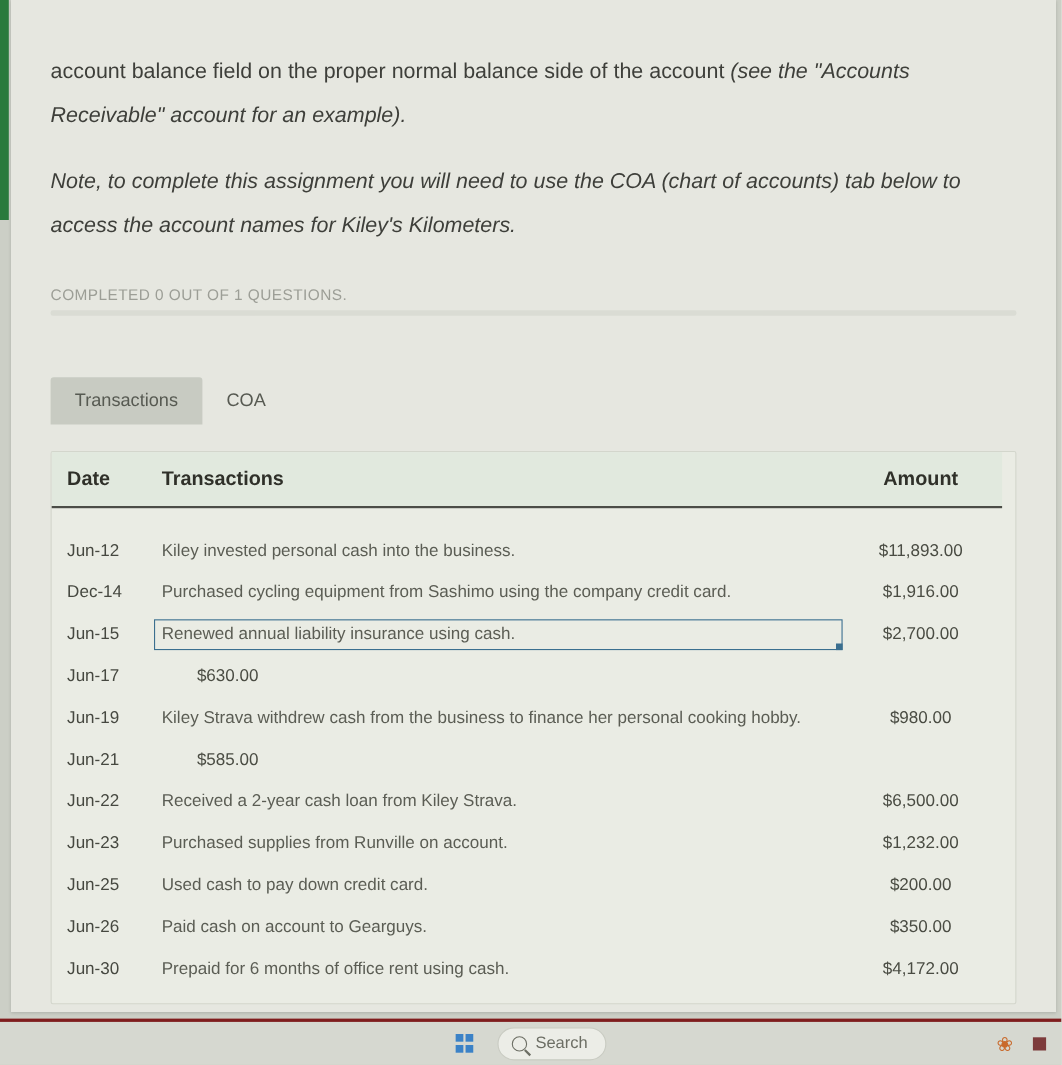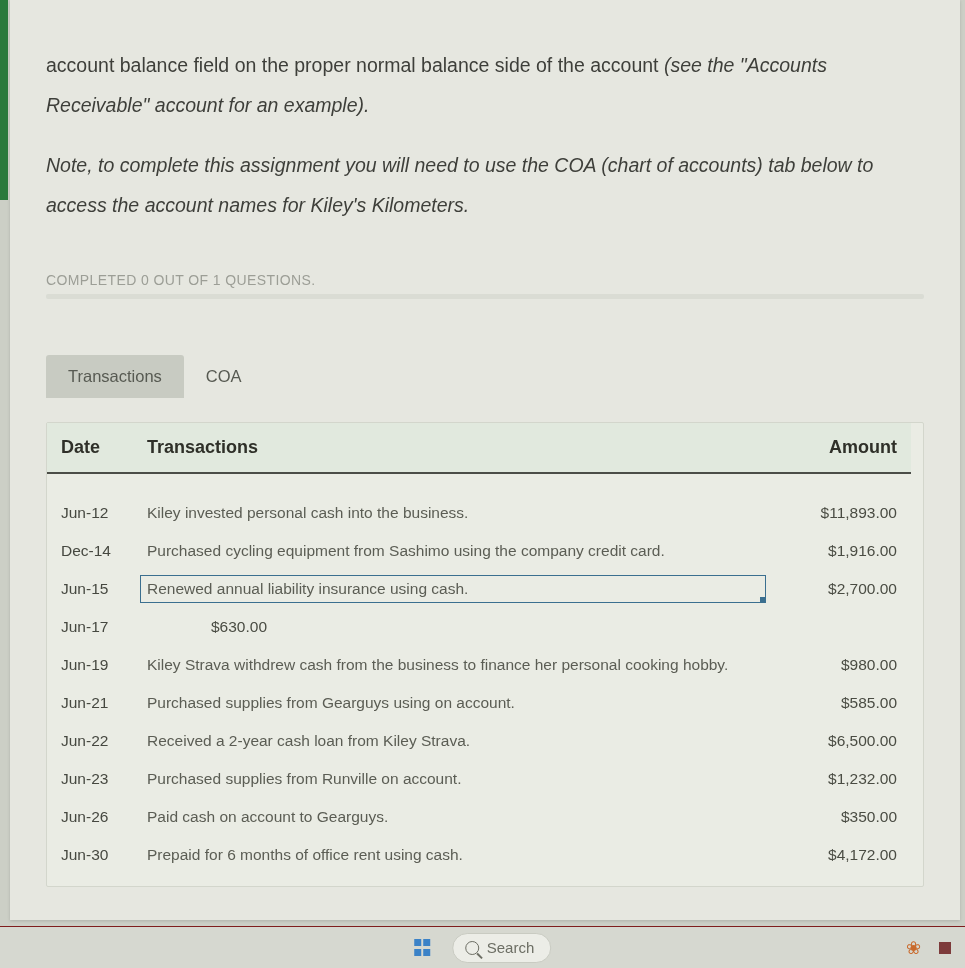--- a/index.html
+++ b/index.html
@@ -30,21 +30,21 @@
     color: #3e3f3a;
     font-size: 19.5px;
     line-height: 2.05;
     padding-top: 6px;
   }
   .intro .ital { font-style: italic; }
   .completed {
     color: #9c9e96;
     font-size: 14px;
     letter-spacing: 0.4px;
-    margin-top: 46px;
+    margin-top: 34px;
     font-weight: 500;
   }
   .progress-track {
     height: 5px;
     background: #dadcd4;
     border-radius: 2px;
     margin-top: 6px;
     margin-bottom: 56px;
   }
   .tabs {
@@ -72,21 +72,21 @@
     display: flex;
     background: #e1e9de;
     border-bottom: 2.5px solid #4b4d47;
     padding: 14px 14px 14px 14px;
     font-weight: 700;
     font-size: 18px;
     color: #2f3029;
   }
   .col-date { width: 86px; flex: 0 0 86px; }
   .col-txn  { flex: 1 1 auto; padding-right: 10px; }
-  .col-amt  { width: 120px; flex: 0 0 120px; text-align: right; }
+  .col-amt  { width: 120px; flex: 0 0 120px; text-align: center; }
   .tbody { padding-top: 20px; }
   .trow {
     display: flex;
     align-items: center;
     padding: 0 14px;
     font-size: 15.5px;
     color: #464840;
     height: 38px;
   }
   .trow .col-txn { color: #5b5d54; }
@@ -106,21 +106,21 @@
   }
   .trow .col-amt { color: #4a4c43; }
   
   .taskbar {
     position: absolute;
     left: 0; right: 0; bottom: 0;
     height: 42px;
     background: #d6d8d0;
     display: flex;
     align-items: center;
-    border-top: 1px solid #7f1d1d;
+    border-top: 3px solid #7f1d1d;
   }
   .taskbar-center {
     position: absolute;
     left: 50%;
     transform: translateX(-50%);
     display: flex;
     align-items: center;
     gap: 20px;
   }
   .win-icon { display:flex; flex-wrap:wrap; width:18px; height:18px; gap:2px; }
@@ -220,38 +220,42 @@
         </div>
         <div class="trow">
           <div class="col-date">Jun-19</div>
           <div class="col-txn">
             <div class="cell-inner">Kiley Strava withdrew cash from the business to finance her personal cooking hobby.</div>
           </div>
           <div class="col-amt">$980.00</div>
         </div>
         <div class="trow">
           <div class="col-date">Jun-21</div>
-          <div class="col-txn">
-            <div class="cell-inner">Purchased supplies from Gearguys using on account.</div>
-          </div>
           <div class="col-amt">$585.00</div>
         </div>
         <div class="trow">
           <div class="col-date">Jun-22</div>
           <div class="col-txn">
             <div class="cell-inner">Received a 2-year cash loan from Kiley Strava.</div>
           </div>
           <div class="col-amt">$6,500.00</div>
         </div>
         <div class="trow">
           <div class="col-date">Jun-23</div>
           <div class="col-txn">
             <div class="cell-inner">Purchased supplies from Runville on account.</div>
           </div>
           <div class="col-amt">$1,232.00</div>
+        </div>
+        <div class="trow">
+          <div class="col-date">Jun-25</div>
+          <div class="col-txn">
+            <div class="cell-inner">Used cash to pay down credit card.</div>
+          </div>
+          <div class="col-amt">$200.00</div>
         </div>
         <div class="trow">
           <div class="col-date">Jun-26</div>
           <div class="col-txn">
             <div class="cell-inner">Paid cash on account to Gearguys.</div>
           </div>
           <div class="col-amt">$350.00</div>
         </div>
         <div class="trow">
           <div class="col-date">Jun-30</div>

